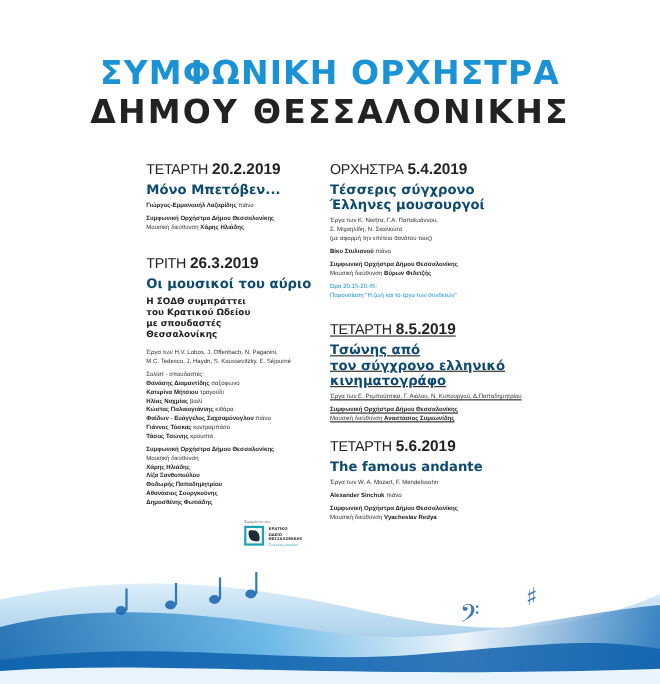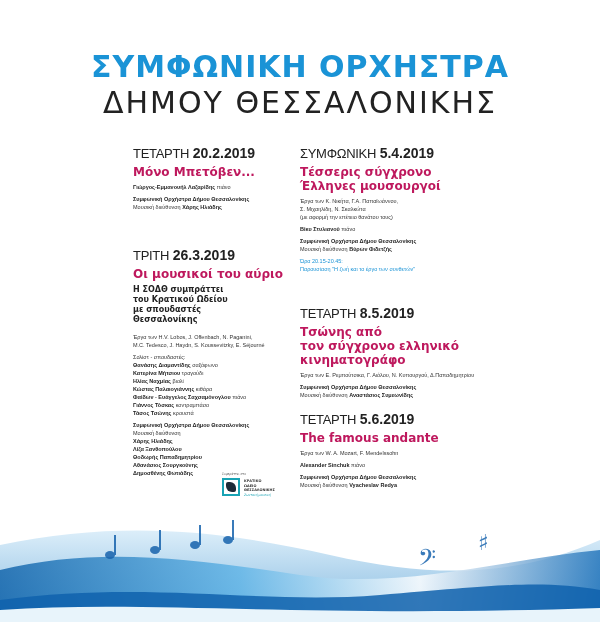--- a/index.html
+++ b/index.html
@@ -8,33 +8,33 @@
 
   .poster { position: absolute; left: 0; top: 0; width: 600px; height: 622px; background: #ffffff; overflow: hidden; padding-left: 14px; }
 
   .title-main {
     position: absolute; left: 0; width: 600px; top: 50px; text-align: center;
     font-family: "DejaVu Sans", sans-serif; font-weight: bold; font-size: 30px;
     letter-spacing: 1px; color: #1a93d6; line-height: 34px;
   }
   .title-sub {
     position: absolute; left: 0; width: 600px; top: 86px; text-align: center;
-    font-family: "DejaVu Sans", sans-serif; font-weight: normal; font-size: 30px;
+    font-family: "DejaVu Sans", sans-serif; font-weight: bold; font-size: 30px;
     letter-spacing: 2px; color: #222; line-height: 34px;
   }
 
   .col { position: absolute; }
   .col-left { left: 133px; top: 145px; width: 160px; }
   .col-right { left: 300px; top: 145px; width: 200px; }
 
   .event { margin-bottom: 12px; }
   .date-line { font-size: 13px; line-height: 16px; color: #222; white-space: nowrap; font-family: "Liberation Sans", sans-serif; }
   .date-line .day { font-weight: normal; letter-spacing: -0.3px; }
   .date-line .date { font-weight: bold; font-size: 14px; text-align: right; }
-  .ev-title { color: #be185d; font-weight: bold; font-size: 12px; line-height: 14px; margin-top: 3px; margin-bottom: 4px; font-family: "DejaVu Sans", sans-serif; }
+  .ev-title { color: #0c4a6e; font-weight: bold; font-size: 12px; line-height: 14px; margin-top: 3px; margin-bottom: 4px; font-family: "DejaVu Sans", sans-serif; }
   .ev-subtitle { font-weight: bold; font-size: 8px; line-height: 10px; color: #222; margin-bottom: 4px; }
   .small { font-size: 5.5px; line-height: 8px; color: #333; font-family: "Liberation Sans", sans-serif; }
   .small b { font-weight: bold; color: #222; }
   .gap { height: 4px; }
   .note { color: #1a93d6; font-size: 5.5px; line-height: 8px; font-family: "Liberation Sans", sans-serif; }
 
   .logo { position: absolute; left: 222px; top: 472px; width: 80px; height: 40px; }
   .logo .sponsor { font-size: 3px; color: #555; line-height: 4px; }
   .logo .box { position: absolute; left: 0; top: 6px; width: 18px; height: 18px; border: 2px solid #19a3b4; background: #fff; }
   .logo .box::after { content: ""; position: absolute; left: 2px; top: 2px; width: 10px; height: 10px; background: #1e2b38; border-radius: 2px 6px 2px 6px; }
@@ -60,21 +60,21 @@
         <span class="day">ΤΕΤΑΡΤΗ</span>
         <span class="date">20.2.2019</span>
       </div>
       <div class="ev-title">Μόνο Μπετόβεν...</div>
       <div class="small"><b>Γιώργος-Εμμανουήλ Λαζαρίδης</b><span> πιάνο</span></div>
       <div class="gap"></div>
       <div class="small"><b>Συμφωνική Ορχήστρα Δήμου Θεσσαλονίκης</b></div>
       <div class="small"><span>Μουσική διεύθυνση </span><b>Χάρης Ηλιάδης</b></div>
     </div>
 
-    <div class="event" style="margin-top:36px;">
+    <div class="event" style="margin-top:20px;">
       <div class="date-line">
         <span class="day">ΤΡΙΤΗ</span>
         <span class="date">26.3.2019</span>
       </div>
       <div class="ev-title">Οι μουσικοί του αύριο</div>
       <div class="ev-subtitle">
         <div>Η ΣΟΔΘ συμπράττει</div>
         <div>του Κρατικού Ωδείου</div>
         <div>με σπουδαστές</div>
         <div>Θεσσαλονίκης</div>
@@ -101,21 +101,21 @@
       <div class="small"><b>Θοδωρής Παπαδημητρίου</b></div>
       <div class="small"><b>Αθανάσιος Σουργκούνης</b></div>
       <div class="small"><b>Δημοσθένης Φωτιάδης</b></div>
     </div>
   </div>
 
   <div class="col col-right">
 
     <div class="event">
       <div class="date-line">
-        <span class="day">ΣΥΜΦΩΝΙΚΗ</span>
+        <span class="day">ΟΡΧΗΣΤΡΑ</span>
         <span class="date">5.4.2019</span>
       </div>
       <div class="ev-title">
         <div>Τέσσερις σύγχρονο</div>
         <div>Έλληνες μουσουργοί</div>
       </div>
       <div class="small">
         <div>Έργα των Κ. Νικήτα, Γ.Α. Παπαϊωάννου,</div>
         <div>Σ. Μιχαηλίδη, Ν. Σκαλκώτα</div>
         <div>(με αφορμή την επέτειο θανάτου τους)</div>
@@ -125,21 +125,21 @@
       <div class="gap"></div>
       <div class="small"><b>Συμφωνική Ορχήστρα Δήμου Θεσσαλονίκης</b></div>
       <div class="small"><span>Μουσική διεύθυνση </span><b>Βύρων Φιδετζής</b></div>
       <div class="gap"></div>
       <div class="note">
         <div>Ώρα 20.15-20.45:</div>
         <div>Παρουσίαση "Η ζωή και το έργο των συνθετών"</div>
       </div>
     </div>
 
-    <div class="event" style="margin-top:32px;">
+    <div class="event" style="margin-top:18px;text-decoration:underline;">
       <div class="date-line">
         <span class="day">ΤΕΤΑΡΤΗ</span>
         <span class="date">8.5.2019</span>
       </div>
       <div class="ev-title">
         <div>Τσώνης από</div>
         <div>τον σύγχρονο ελληνικό</div>
         <div>κινηματογράφο</div>
       </div>
       <div class="small">Έργα των Ε. Ρεμπούτσικα, Γ. Αιόλου, Ν. Κυπουργού, Δ.Παπαδημητρίου</div>

